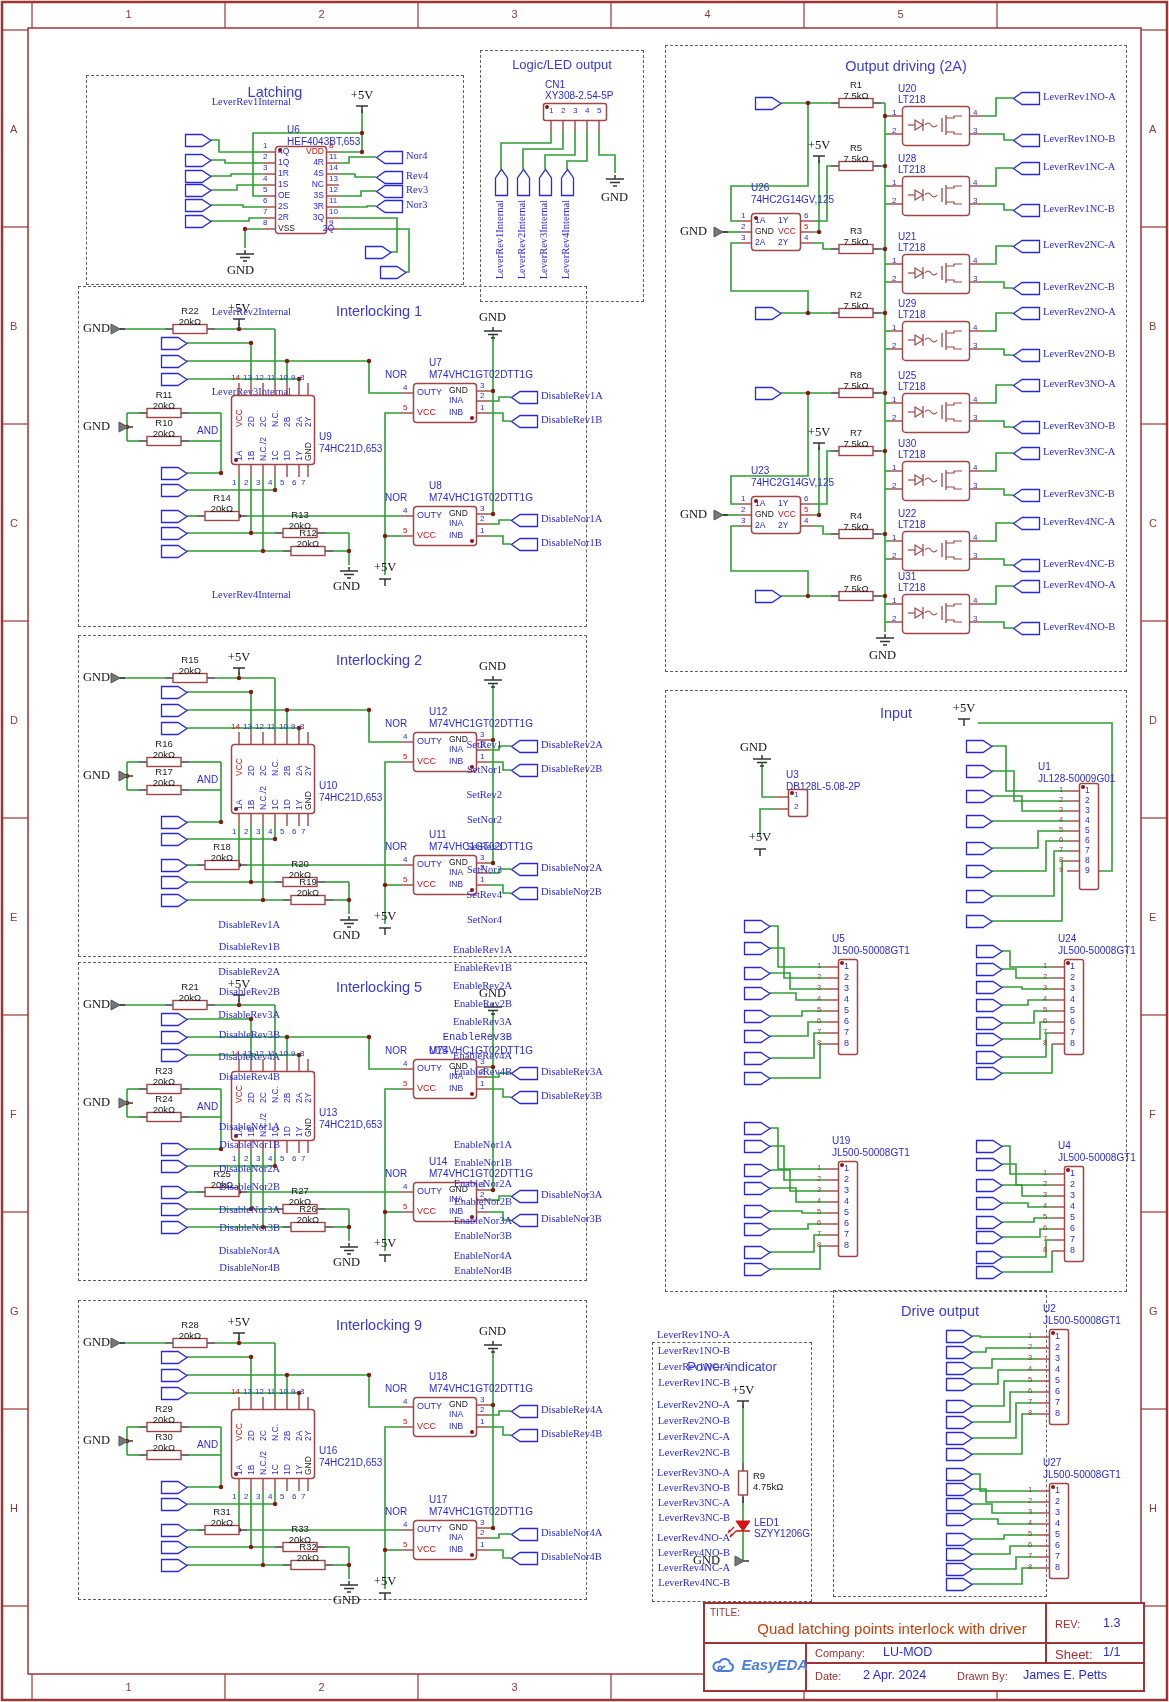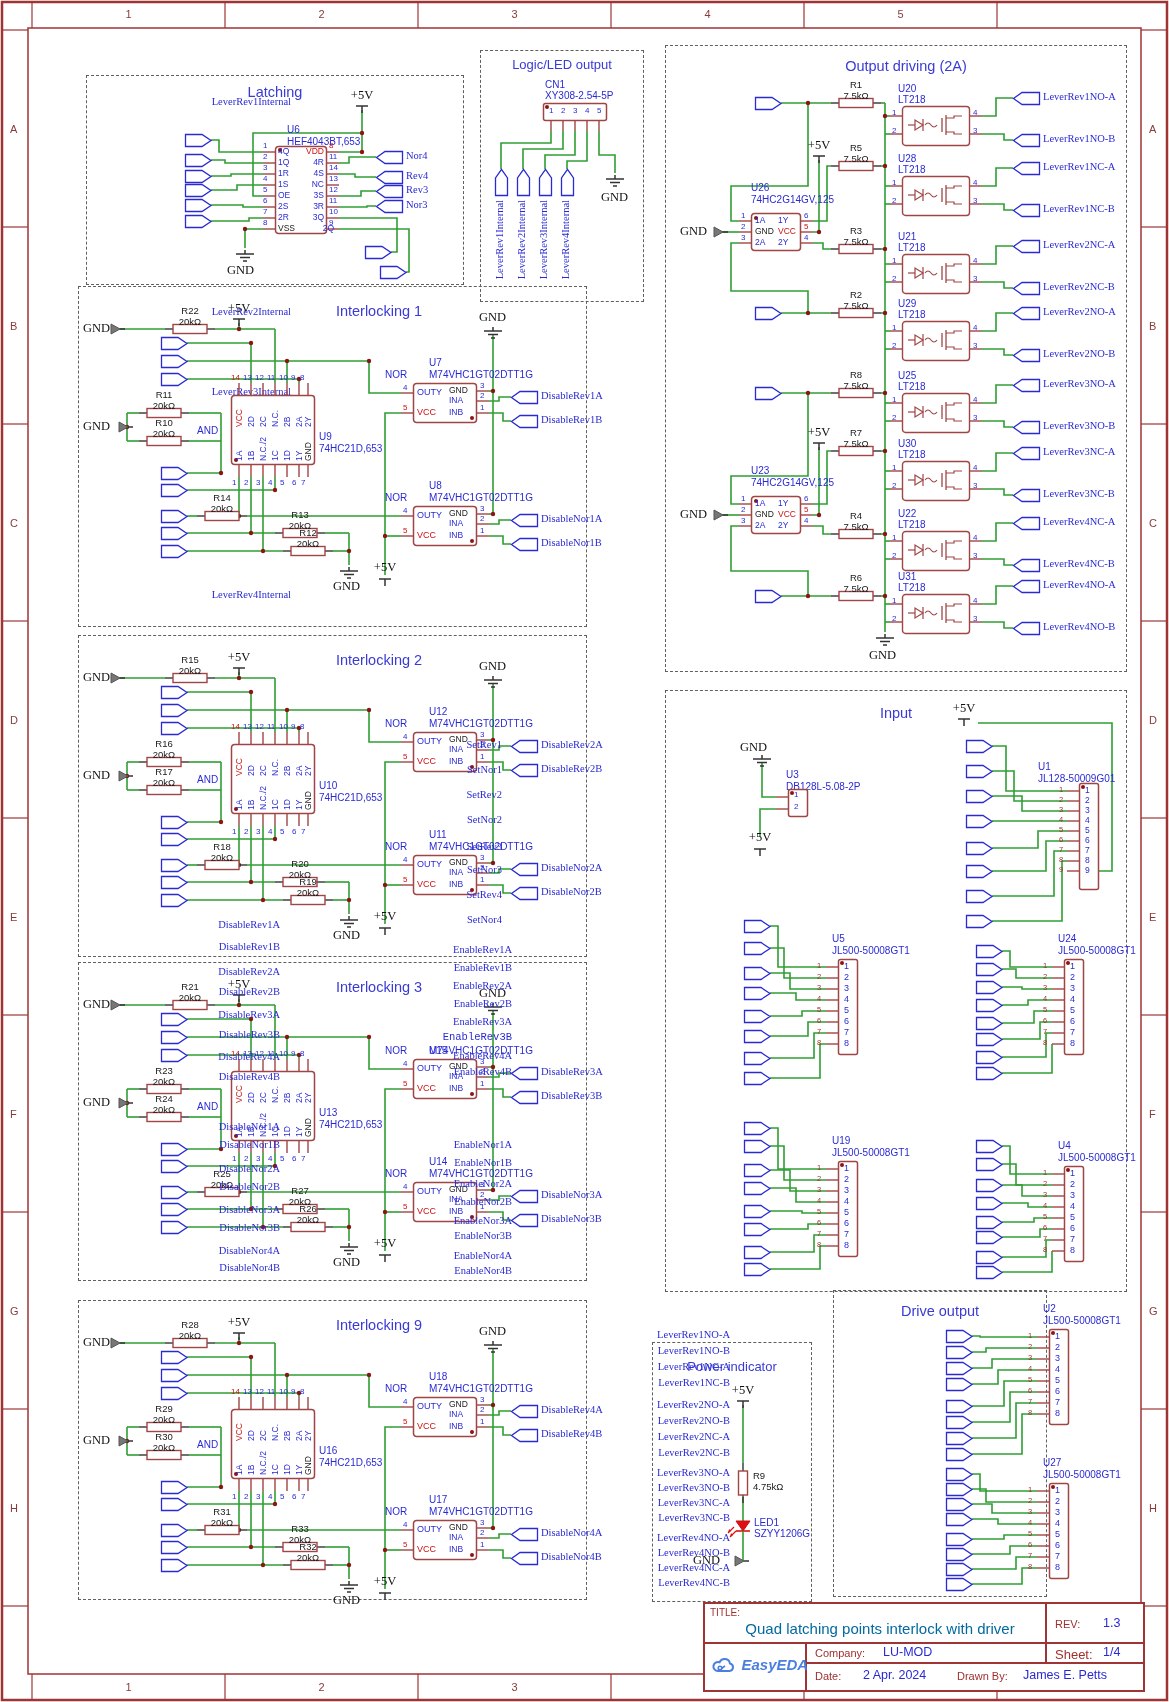--- a/index.html
+++ b/index.html
@@ -22,21 +22,21 @@
        font:8.5px "Liberation Sans",sans-serif;color:#2a2ad4;white-space:nowrap;line-height:1;}
   .vlab{position:absolute;writing-mode:vertical-rl;transform:rotate(180deg);
         font:10.5px "Liberation Serif",serif;color:#2a2ad4;white-space:nowrap;line-height:1;}
   svg.layer{position:absolute;overflow:visible;}
   .frame-num{position:absolute;font:11px "Liberation Sans",sans-serif;color:#8b3a3a;transform:translateX(-50%);}
   .frame-let{position:absolute;font:11px "Liberation Sans",sans-serif;color:#8b3a3a;transform:translateY(-50%);}
   .tb{position:absolute;border:2px solid #9e3434;background:#fff;}
   .tb-line{position:absolute;background:#9e3434;}
   .tb-small{position:absolute;font:10px "Liberation Sans",sans-serif;color:#a03030;white-space:nowrap;}
   .tb-val{position:absolute;font:12.5px "Liberation Sans",sans-serif;color:#2a2ad4;white-space:nowrap;}
-  .tb-title{position:absolute;font:15px "Liberation Sans",sans-serif;color:#0369a1;white-space:nowrap;transform:translateX(-50%);}
+  .tb-title{position:absolute;font:15px "Liberation Sans",sans-serif;color:#c2410c;white-space:nowrap;transform:translateX(-50%);margin-left:12px;}
   .logo-txt{font:italic bold 15px "Liberation Sans",sans-serif;color:#4a7fe0;}
 </style>
 </head>
 <body>
 
 <div id="stage">
   <div id="frame-layer">
       <svg width="1169" height="1702" class="layer" style="left: 0px; top: 0px;">
         <rect x="2" y="2" width="1165" height="1698" fill="none" stroke="#9e3434" stroke-width="2.5"></rect>
         <rect x="28" y="28" width="1113" height="1646" fill="none" stroke="#9e3434" stroke-width="1.5"></rect>
@@ -1503,21 +1503,21 @@
       </div>
       <div class="abs" style="left: 0px; top: 0px;">
         <svg width="27" height="13" class="layer" style="left: 432px; top: 250.5px;">
           <polygon points="26.5,0.5 9,0.5 0.5,6.5 9,12.5 26.5,12.5" fill="#fff" stroke="#2a2ad4" stroke-width="1.3"></polygon>
         </svg>
         <span class="lbl" style="left: 462px; top: 250px;">DisableNor2B</span>
       </div>
     </div>
 
   <div class="sec" id="sec-il2" style="left:78px;top:962px;width:507px;height:317px;">
-    <span class="sec-title" style="left:300px;top:16px;">Interlocking 3</span>
+    <span class="sec-title" style="left:300px;top:16px;">Interlocking 5</span>
       <svg width="507" height="298" class="layer" style="left: 0px; top: 0px;">
         <polyline points="40,42 86,42" fill="none" stroke="#2f9e33" stroke-width="1.6"></polyline>
         <polyline points="136,42 196,42" fill="none" stroke="#2f9e33" stroke-width="1.6"></polyline>
         <polyline points="196,42 196,96" fill="none" stroke="#2f9e33" stroke-width="1.6"></polyline>
         <polyline points="160,36 160,42" fill="none" stroke="#2f9e33" stroke-width="1.6"></polyline>
         <polyline points="108,56 172,56" fill="none" stroke="#2f9e33" stroke-width="1.6"></polyline>
         <polyline points="172,56 172,96" fill="none" stroke="#2f9e33" stroke-width="1.6"></polyline>
         <polyline points="108,74 290,74" fill="none" stroke="#2f9e33" stroke-width="1.6"></polyline>
         <polyline points="208,74 208,96" fill="none" stroke="#2f9e33" stroke-width="1.6"></polyline>
         <polyline points="108,92 220,92" fill="none" stroke="#2f9e33" stroke-width="1.6"></polyline>
@@ -2873,21 +2873,21 @@
   <div class="tb" style="left:703px;top:1602px;width:438px;height:86px;">
     <div class="tb-line" style="left:0;top:38px;width:438px;height:1.5px;"></div>
     <div class="tb-line" style="left:100px;top:58px;width:338px;height:1.5px;"></div>
     <div class="tb-line" style="left:100px;top:38px;width:1.5px;height:48px;"></div>
     <div class="tb-line" style="left:340px;top:0;width:1.5px;height:58px;"></div>
     <span class="tb-small" style="left:5px;top:3px;">TITLE:</span>
     <span class="tb-title" style="left:175px;top:16px;">Quad latching points interlock with driver</span>
     <span class="tb-small" style="left:350px;top:14px;font-size:11px;">REV:</span>
     <span class="tb-val" style="left:398px;top:12px;">1.3</span>
     <span class="tb-small" style="left:350px;top:43px;font-size:13px;">Sheet:</span>
-    <span class="tb-val" style="left:398px;top:41px;">1/4</span>
+    <span class="tb-val" style="left:398px;top:41px;">1/1</span>
     <span class="tb-small" style="left:110px;top:43px;font-size:11px;">Company:</span>
     <span class="tb-val" style="left:178px;top:41px;">LU-MOD</span>
     <span class="tb-small" style="left:110px;top:66px;font-size:11px;">Date:</span>
     <span class="tb-val" style="left:158px;top:64px;">2 Apr. 2024</span>
     <span class="tb-small" style="left:252px;top:66px;font-size:11px;">Drawn By:</span>
     <span class="tb-val" style="left:318px;top:64px;">James E. Petts</span>
     <div class="abs" style="left:6px;top:52px;">
       <svg width="26" height="20" style="vertical-align:middle;">
         <path d="M7,15 a4.5,4.5 0 1 1 1.5,-8.7 a5.5,5.5 0 0 1 10.5,1.2 a3.8,3.8 0 0 1 -0.5,7.5 z" fill="none" stroke="#4a7fe0" stroke-width="2"></path>
         <circle cx="9" cy="12" r="1.8" fill="none" stroke="#4a7fe0" stroke-width="1.6"></circle>

